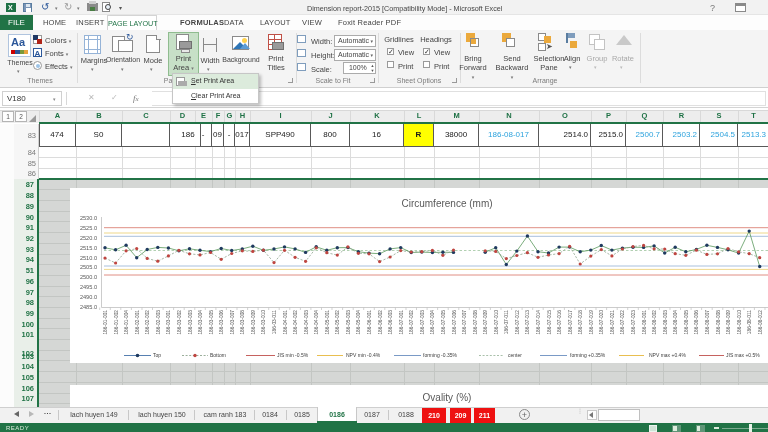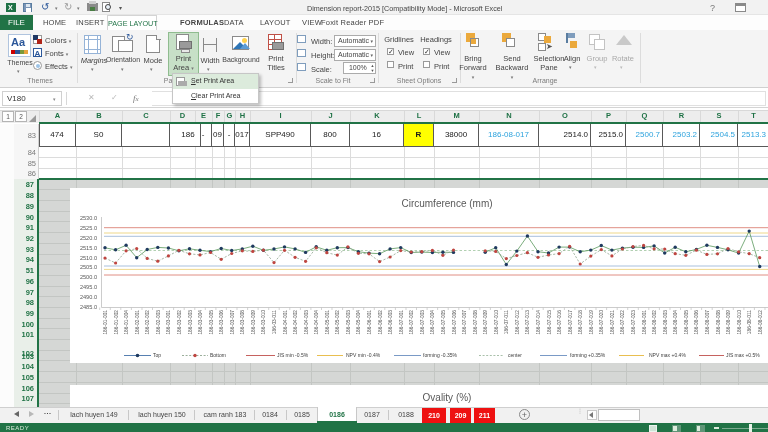--- a/index.html
+++ b/index.html
@@ -77,21 +77,21 @@
 
 <div class="ab" id="tabrow"></div>
 <div class="ab" id="filetab">FILE</div>
 <div class="ab rtab" style="left:43px;">HOME</div>
 <div class="ab rtab" style="left:76px;">INSERT</div>
 <div class="ab" id="pltab">PAGE LAYOUT</div>
 <div class="ab rtab" style="left:180px;font-weight:bold;">FORMULAS</div>
 <div class="ab rtab" style="left:224px;">DATA</div>
 <div class="ab rtab" style="left:260px;">LAYOUT</div>
 <div class="ab rtab" style="left:302px;">VIEW</div>
-<div class="ab rtab" style="left:321px;">Foxit Reader PDF</div>
+<div class="ab rtab" style="left:338px;">Foxit Reader PDF</div>
 
 <div class="ab" id="ribbon"></div>
 <div id="ribbon-content">
 
 <div class="ab gdiv" style="left:77px;top:33px;"></div>
 <div class="ab gdiv" style="left:296px;top:33px;"></div>
 <div class="ab gdiv" style="left:378px;top:33px;"></div>
 <div class="ab gdiv" style="left:460px;top:33px;"></div>
 <div class="ab gdiv" style="left:640px;top:33px;"></div>
 
@@ -114,21 +114,21 @@
     </div>
 <div class="ab blab" style="left:45px;top:62px;">Effects <span class="dd">▾</span></div>
 <div class="ab glab" style="left:20px;top:77px;width:40px;">Themes</div>
 
 <div class="ab icon" style="left:84px;top:35px;width:17px;height:19px;background:#fff;border:1px solid #95b3d7;">
  <div class="ab" style="left:3px;top:0;width:1px;height:17px;background:#95b3d7;"></div>
       <div class="ab" style="left:12px;top:0;width:1px;height:17px;background:#95b3d7;"></div>
  <div class="ab" style="left:0;top:3px;width:15px;height:1px;background:#95b3d7;"></div>
       <div class="ab" style="left:0;top:13px;width:15px;height:1px;background:#95b3d7;"></div>
 </div>
-<div class="ab blab" style="left:80px;top:56px;width:28px;font-style:italic;">Margins</div>
+<div class="ab blab" style="left:80px;top:56px;width:28px;">Margins</div>
 <div class="ab dd" style="left:91px;top:66px;">▾</div>
 <div class="ab icon" style="left:112px;top:36px;width:13px;height:16px;background:#fff;border:1px solid #8a8a8a;"></div>
 <div class="ab icon" style="left:118px;top:40px;width:15px;height:12px;background:#fff;border:1px solid #8a8a8a;"></div>
 <div class="ab" style="left:126px;top:32px;font-size:9px;color:#2b579a;">↻</div>
 <div class="ab blab" style="left:105px;top:56px;width:36px;font-size:7px;">Orientation</div>
 <div class="ab dd" style="left:121px;top:66px;">▾</div>
 <div class="ab icon" style="left:146px;top:35px;width:14px;height:18px;background:#fff;border:1px solid #8a8a8a;">
       <div class="ab" style="left:9px;top:-1px;width:5px;height:5px;background:#f4f4f4;border-left:1px solid #8a8a8a;border-bottom:1px solid #8a8a8a;"></div>
     </div>
 <div class="ab blab" style="left:143px;top:56px;width:20px;">Mode</div>

